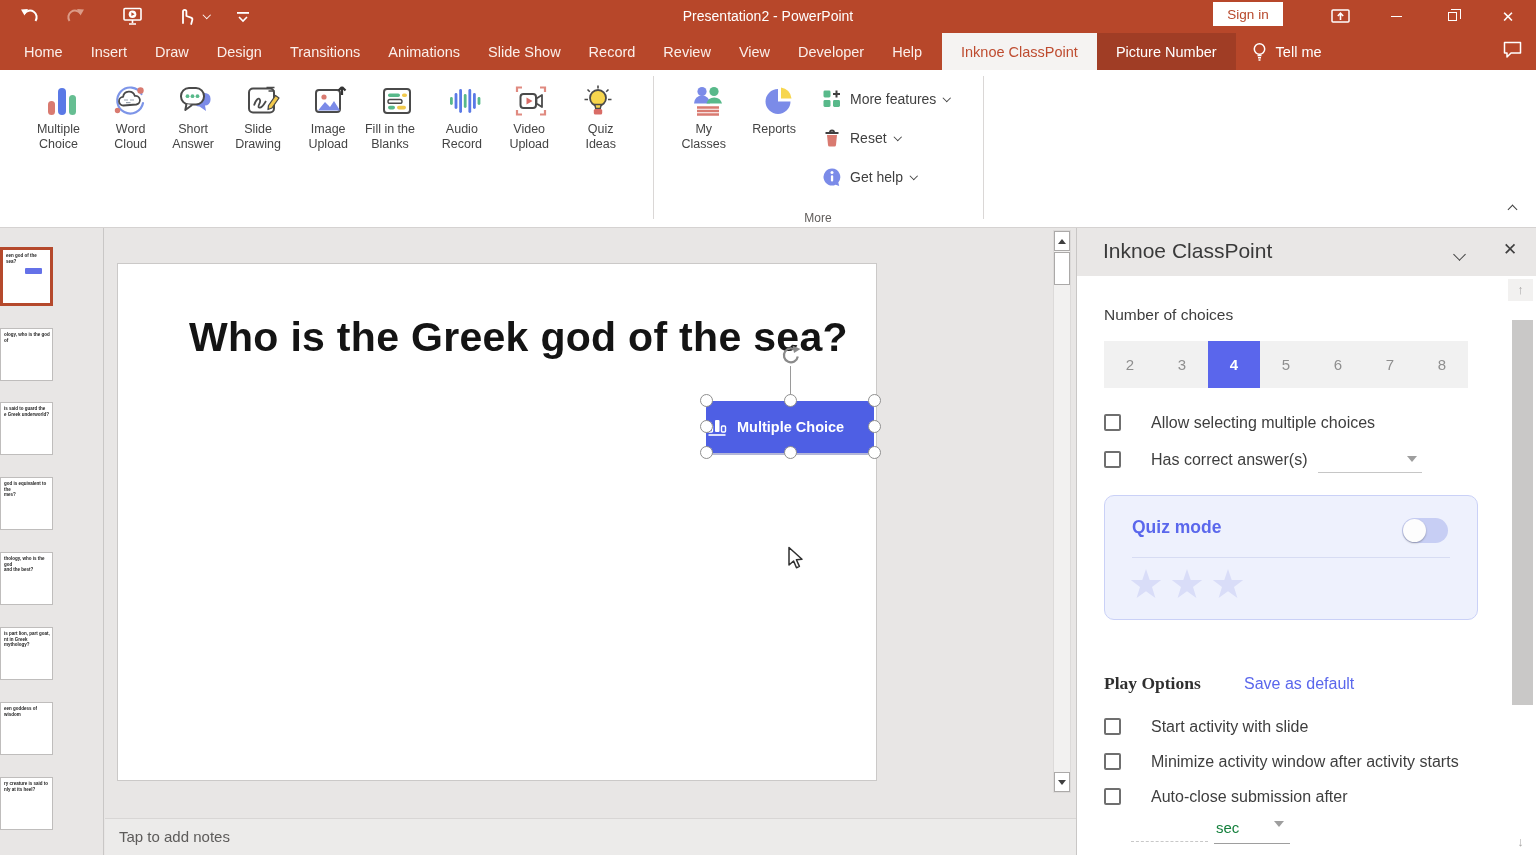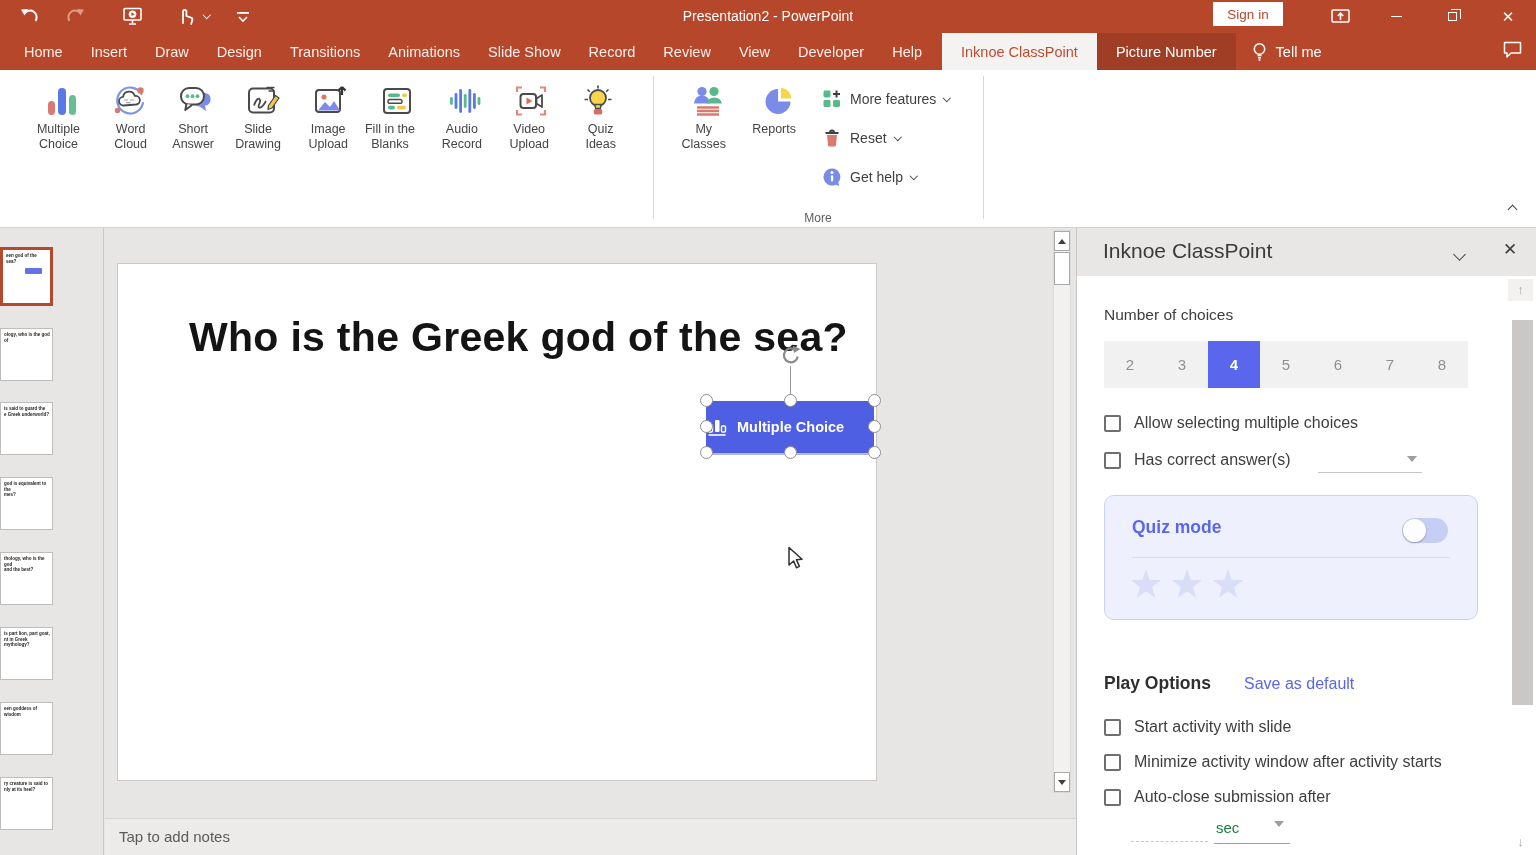--- a/index.html
+++ b/index.html
@@ -90,34 +90,34 @@
   .p-title { position:absolute; left:26px; top:11px; font-size:21px; color:#3A3A3A; }
   .p-chev { position:absolute; left:378px; top:17px; color:#3F3F3F; }
   .p-chev .chv { width:9px; height:9px; border-width:1.6px; }
   .p-close { position:absolute; left:426px; top:11px; font-size:17px; color:#3F3F3F; }
   .p-up { position:absolute; right:3px; top:51px; width:25px; height:22px; background:#F2F1F0; color:#A9A7A6;
           text-align:center; line-height:22px; font-size:13px; }
   .p-noc { position:absolute; left:27px; top:78px; font-size:15.5px; color:#3D3D3D; }
   .seg { position:absolute; left:27px; top:113px; width:364px; height:47px; background:#F1F1F1; display:flex; }
   .seg-cell { flex:1; display:flex; align-items:center; justify-content:center; font-size:15px; color:#8F8F8F; }
   .seg-cell.sel { background:#5A66EC; color:#fff; font-weight:bold; }
-  .cbrow { position:absolute; left:27px; display:flex; align-items:center; gap:13px; }
+  .cbrow { position:absolute; left:27px; display:flex; align-items:flex-start; gap:30px; }
   .cb { width:17px; height:17px; border:2px solid #6F6F6F; border-radius:2px; background:#fff; flex:none; }
   .cbl { font-size:16px; color:#3E3E3E; }
   .dd1-line { position:absolute; left:241px; top:244px; width:104px; border-bottom:1px solid #C6C6C6; }
   .tri-dd { width:0; height:0; border-left:5px solid transparent; border-right:5px solid transparent; border-top:6px solid #9E9E9E; }
   .dd1-tri { position:absolute; left:330px; top:234px; }
   .qcard { position:absolute; left:27px; top:267px; width:374px; height:125px; background:#EEF1FD; border:1px solid #CAD1F7; border-radius:10px; }
   .q-label { position:absolute; left:27px; top:21px; font-size:17.5px; font-weight:bold; color:#5A67EC; }
   .q-toggle { position:absolute; left:297px; top:22px; width:46px; height:25px; background:#C7CEF4; border-radius:13px; }
   .q-knob { position:absolute; left:1px; top:1px; width:23px; height:23px; background:#FDFDFD; border-radius:50%;
             box-shadow:0 1px 2px rgba(0,0,0,.3); }
   .q-div { position:absolute; left:27px; right:27px; top:61px; border-top:1px solid #D7DCF3; }
   .q-stars { position:absolute; left:24px; top:72px; display:flex; gap:7px; }
-  .play-label { position:absolute; left:27px; top:445px; font-size:17.5px; font-weight:bold; color:#2F2F2F; }
+  .play-label { position:absolute; left:27px; top:445px; font-size:17.5px; font-weight:bold; color:#2F2F2F;font-family:Liberation Serif, serif; }
   .save-link { position:absolute; left:167px; top:447px; font-size:16px; color:#5A67EC; }
   .sec-dash { position:absolute; left:54px; top:613px; width:77px; border-bottom:1px dashed #C8C8C8; }
   .sec-label { position:absolute; left:139px; top:591px; font-size:15px; color:#15803d; }
   .sec-line { position:absolute; left:137px; top:615px; width:76px; border-bottom:1px solid #9E9E9E; }
   .sec-tri { position:absolute; left:197px; top:599px; }
   .p-thumbbar { position:absolute; right:3px; top:92px; width:21px; height:385px; background:#C9C8C7; }
   .p-down { position:absolute; right:3px; top:603px; width:25px; height:22px; color:#A9A7A6; text-align:center; line-height:22px; font-size:13px; }
 </style>
 </head>
 <body>

